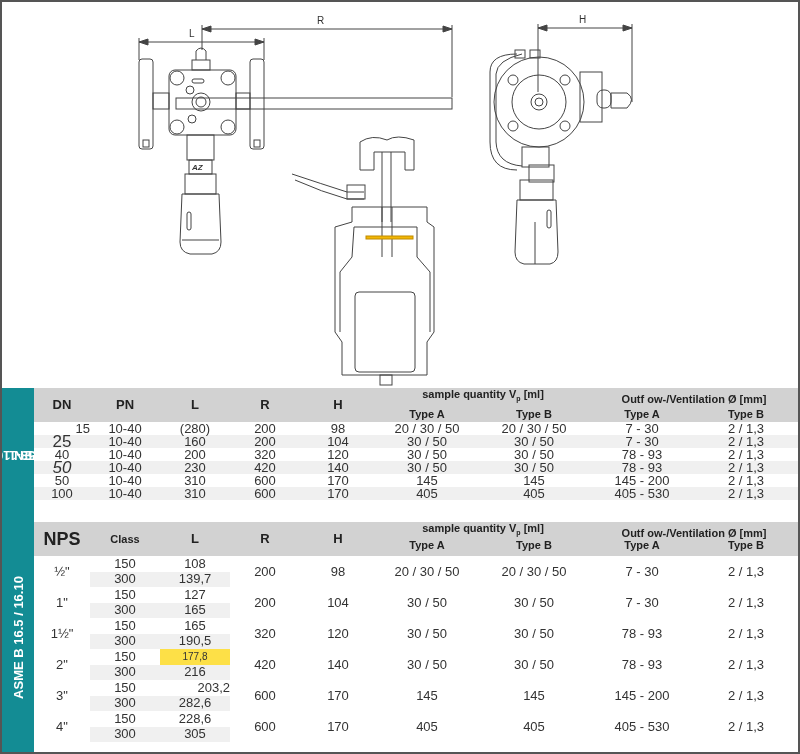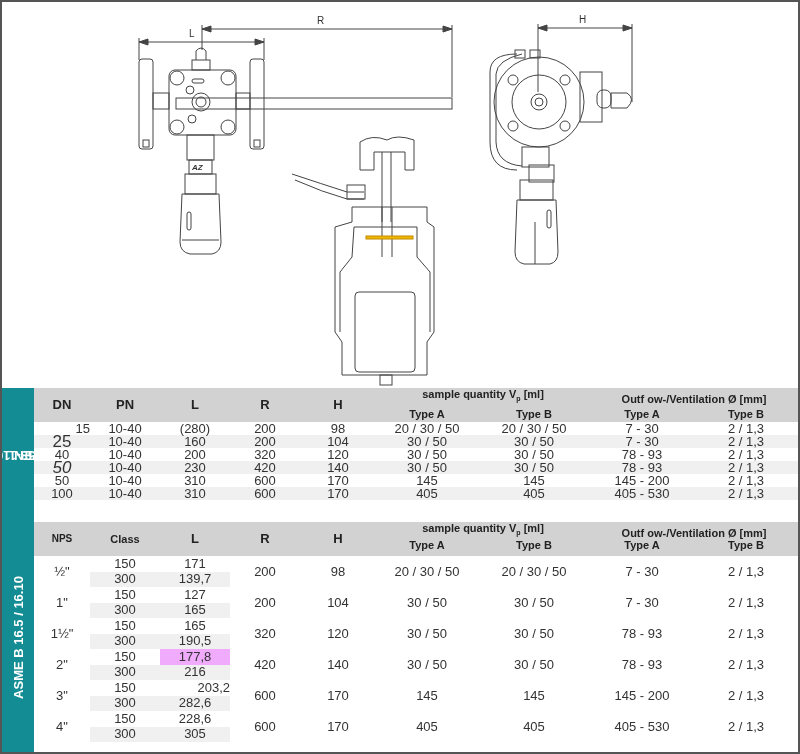--- a/index.html
+++ b/index.html
@@ -242,40 +242,40 @@
           <col style="width:70px">
           <col style="width:70px">
           <col style="width:76px">
         <col style="width:102px">
           <col style="width:112px">
           <col style="width:104px">
           <col style="width:104px">
       </colgroup>
       <thead>
         <tr class="hdr">
-          <th rowspan="2" style="font-size:10px">NPS</th>
+          <th rowspan="2" style="font-size:18px">NPS</th>
           <th rowspan="2" style="font-size:11px">Class</th>
           <th rowspan="2" style="font-size:13px">L</th>
           <th rowspan="2" style="font-size:13px">R</th>
           <th rowspan="2" style="font-size:13px">H</th>
           <th colspan="2" style="font-size:11px;height:16px;vertical-align:bottom"><span>sample quantity V</span><sub>p</sub><span> [ml]</span></th>
           <th colspan="2" style="font-size:11px;vertical-align:bottom">Outf ow-/Ventilation Ø [mm]</th>
         </tr>
         <tr class="hdr sub">
           <th style="height:17px;vertical-align:top">Type A</th>
           <th style="vertical-align:top">Type B</th>
           <th style="vertical-align:top">Type A</th>
           <th style="vertical-align:top">Type B</th>
         </tr>
       </thead>
       <tbody id="asme-body">
           <tr style="background: rgb(255, 255, 255);">
             <td rowspan="2" style="height: 15.5px; font-size: 13px; background: transparent;">½"</td>
             <td style="height: 15.5px; font-size: 13px; background: rgb(255, 255, 255);">150</td>
-            <td style="height: 15.5px; font-size: 13px; background: rgb(255, 255, 255);">171</td>
+            <td style="height: 15.5px; font-size: 13px; background: rgb(255, 255, 255);">108</td>
             <td rowspan="2" style="height: 15.5px; font-size: 13px; background: transparent;">200</td>
             <td rowspan="2" style="height: 15.5px; font-size: 13px; background: transparent;">98</td>
             <td rowspan="2" style="height: 15.5px; font-size: 13px; background: transparent;">20 / 30 / 50</td>
             <td rowspan="2" style="height: 15.5px; font-size: 13px; background: transparent;">20 / 30 / 50</td>
             <td rowspan="2" style="height: 15.5px; font-size: 13px; background: transparent;">7 - 30</td>
             <td rowspan="2" style="height: 15.5px; font-size: 13px; background: transparent;">2 / 1,3</td>
           </tr>
           <tr style="background: rgb(240, 240, 240);">
             <td style="height: 15.5px; font-size: 13px; background: rgb(240, 240, 240);">300</td>
             <td style="height: 15.5px; font-size: 13px; background: rgb(240, 240, 240);">139,7</td>
@@ -306,21 +306,21 @@
             <td rowspan="2" style="height: 15.5px; font-size: 13px; background: transparent;">78 - 93</td>
             <td rowspan="2" style="height: 15.5px; font-size: 13px; background: transparent;">2 / 1,3</td>
           </tr>
           <tr style="background: rgb(240, 240, 240);">
             <td style="height: 15.5px; font-size: 13px; background: rgb(240, 240, 240);">300</td>
             <td style="height: 15.5px; font-size: 13px; background: rgb(240, 240, 240);">190,5</td>
           </tr>
           <tr style="background: rgb(255, 255, 255);">
             <td rowspan="2" style="height: 15.5px; font-size: 13px; background: transparent;">2"</td>
             <td style="height: 15.5px; font-size: 13px; background: rgb(255, 255, 255);">150</td>
-            <td style="height: 15.5px; font-size: 13px; background: #f0abfc;">177,8</td>
+            <td style="height: 15.5px; font-size: 10px; background: #fde047;">177,8</td>
             <td rowspan="2" style="height: 15.5px; font-size: 13px; background: transparent;">420</td>
             <td rowspan="2" style="height: 15.5px; font-size: 13px; background: transparent;">140</td>
             <td rowspan="2" style="height: 15.5px; font-size: 13px; background: transparent;">30 / 50</td>
             <td rowspan="2" style="height: 15.5px; font-size: 13px; background: transparent;">30 / 50</td>
             <td rowspan="2" style="height: 15.5px; font-size: 13px; background: transparent;">78 - 93</td>
             <td rowspan="2" style="height: 15.5px; font-size: 13px; background: transparent;">2 / 1,3</td>
           </tr>
           <tr style="background: rgb(240, 240, 240);">
             <td style="height: 15.5px; font-size: 13px; background: rgb(240, 240, 240);">300</td>
             <td style="height: 15.5px; font-size: 13px; background: rgb(240, 240, 240);">216</td>

